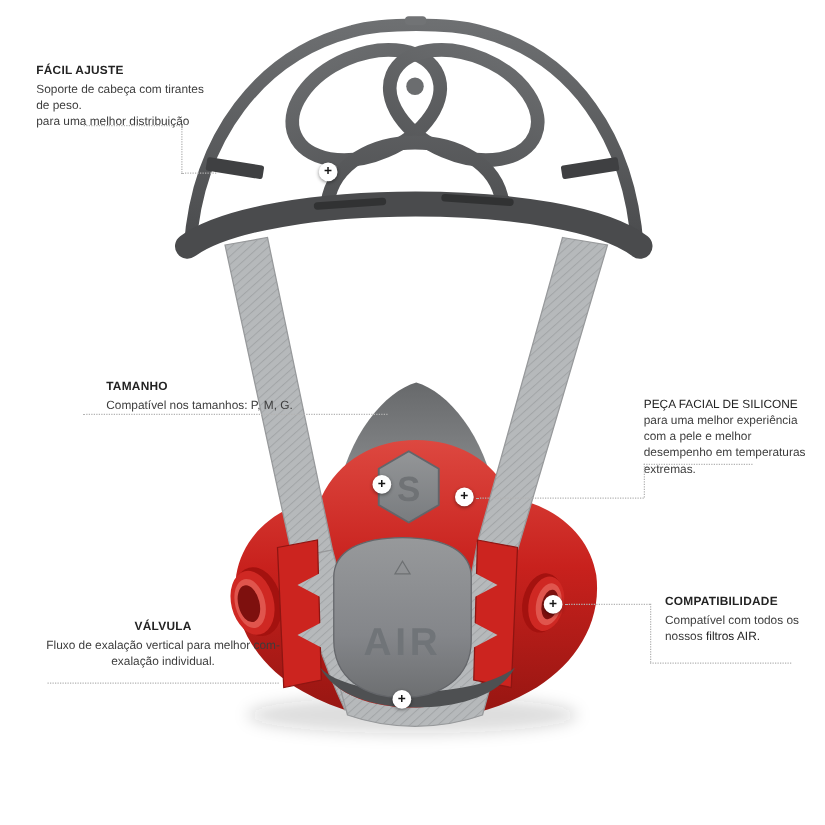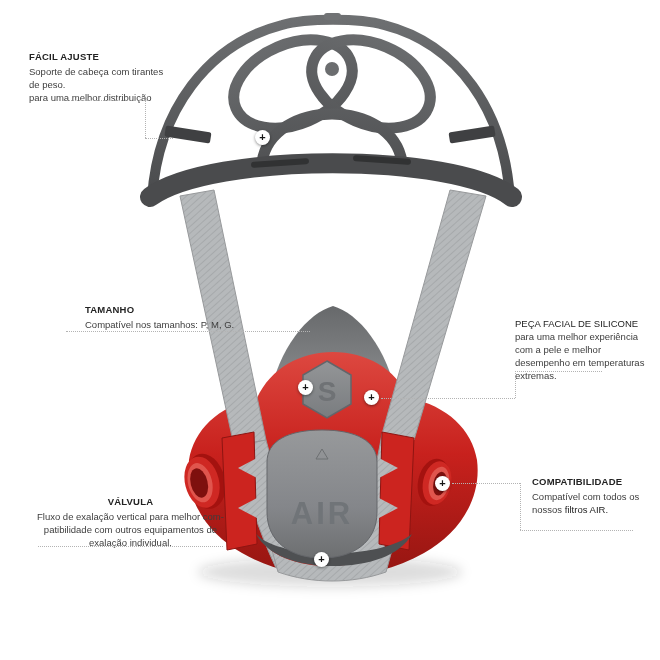--- a/index.html
+++ b/index.html
@@ -146,21 +146,20 @@
 
   <div class="callout" style="left:65px;top:304px;margin-left:20px;">
     <div class="callout-title">TAMANHO</div>
     <div class="callout-line">Compatível nos tamanhos: P, M, G.</div>
   </div>
   <div class="dot-h" style="left:66px;top:331px;width:244px;"></div>
 
   <div class="callout" style="left:37px;top:496px;text-align:center;">
     <div class="callout-title">VÁLVULA</div>
     <div class="callout-line">Fluxo de exalação vertical para melhor com-</div>
-    <div class="callout-line">patibilidade com outros equipamentos de</div>
     <div class="callout-line">exalação individual.</div>
   </div>
   <div class="dot-h" style="left:38px;top:546px;width:185px;"></div>
 
   <div class="callout" style="left:515px;top:317px;width:140px;">
     <p class="callout-par"><span class="b">PEÇA FACIAL DE SILICONE</span><span> para uma melhor experiência com a pele e melhor desempenho em temperaturas extremas.</span></p>
   </div>
   <div class="dot-h" style="left:515px;top:371px;width:87px;"></div>
   <div class="dot-v" style="left:515px;top:371px;height:27px;"></div>
   <div class="dot-h" style="left:381px;top:398px;width:134px;"></div>

